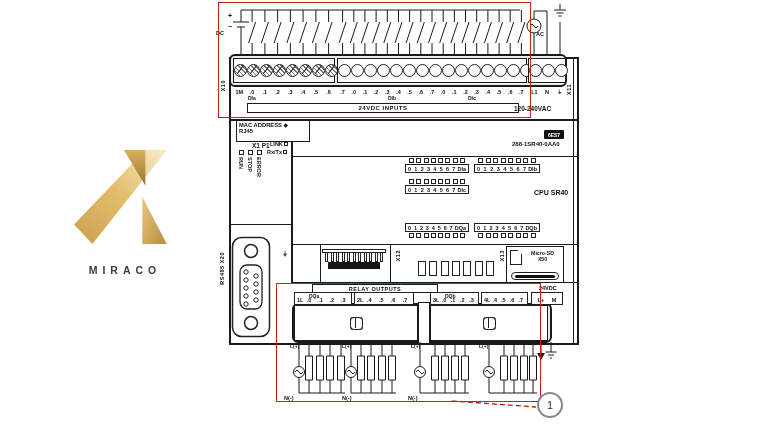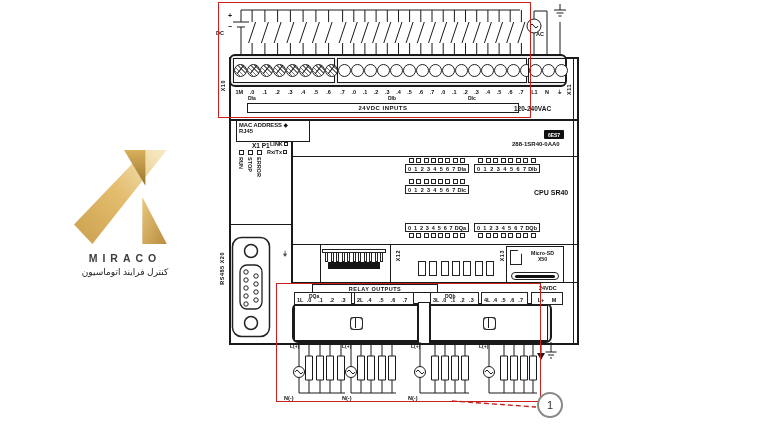--- a/index.html
+++ b/index.html
@@ -49,21 +49,21 @@
   .slot>div{position:absolute;left:3px;top:2px;right:3px;height:3px;background:#111;border-radius:2px}
   
   .bstrip{position:absolute;border:1px solid #222;background:#fff;display:flex;align-items:flex-end;padding:0 2px 1px;font-size:5.5px;font-weight:bold}
   .bstrip .bticks{display:flex;flex:1;justify-content:space-around}
   .bstrip .bticks i{font-style:normal}
   .bgroup{position:absolute;top:0;left:14px;font-size:5px;font-style:normal;font-weight:bold}
   .redrect{position:absolute;border:1.6px solid var(--red,#c9201d);z-index:6;pointer-events:none}
   .callout{position:absolute;width:26px;height:26px;border:2px solid #888;border-radius:50%;display:flex;align-items:center;justify-content:center;font-size:11px;color:#333;background:#fff;z-index:7}
   
   .logo{position:absolute;left:45px;top:150px;width:160px;text-align:center}
-  .logo-name{font-size:10.5px;font-weight:bold;letter-spacing:5px;color:#3d3d3d;margin-top:8px}
+  .logo-name{font-size:10.5px;font-weight:bold;letter-spacing:5px;color:#3d3d3d;margin-top:20px}
   .logo-tagline{font-size:9px;color:#222;margin-top:3px;direction:rtl}
 </style>
 </head>
 <body>
 
 <div class="logo">
   <svg width="102" height="94" viewBox="0 0 100 92" style="display:block;margin:0 auto">
     <defs>
       <linearGradient id="lg1" x1="1" y1="0" x2="0" y2="1">
         <stop offset="0" stop-color="#f7ecc8"></stop>
@@ -77,21 +77,20 @@
       <linearGradient id="lg3" x1="0" y1="0" x2="0" y2="1">
         <stop offset="0" stop-color="#d9b05c"></stop>
           <stop offset="1" stop-color="#9a7430"></stop>
       </linearGradient>
     </defs>
     <polygon points="70,0 91,0 18,92 0,73" fill="url(#lg1)"></polygon>
     <polygon points="49,0 70,0 70,35" fill="url(#lg3)"></polygon>
     <polygon points="67,46 91,92 67,92" fill="url(#lg2)"></polygon>
   </svg>
   <div class="logo-name">MIRACO</div>
-  <div class="logo-tagline">کنترل فرایند اتوماسیون</div>
 </div>
 
 <div>
 
   <div class="body-outline" style="left:229px;top:57px;width:350px;height:288px"></div>
   <div class="cover" style="left:229px;top:54px;width:338px;height:33px"></div>
   <div class="cover" style="left:292px;top:303px;width:260px;height:40px"></div>
 
   <div class="ln" style="left:229px;top:119px;width:350px;height:1.5px"></div>
   <div class="ln" style="left:292px;top:156px;width:287px;height:1px"></div>

